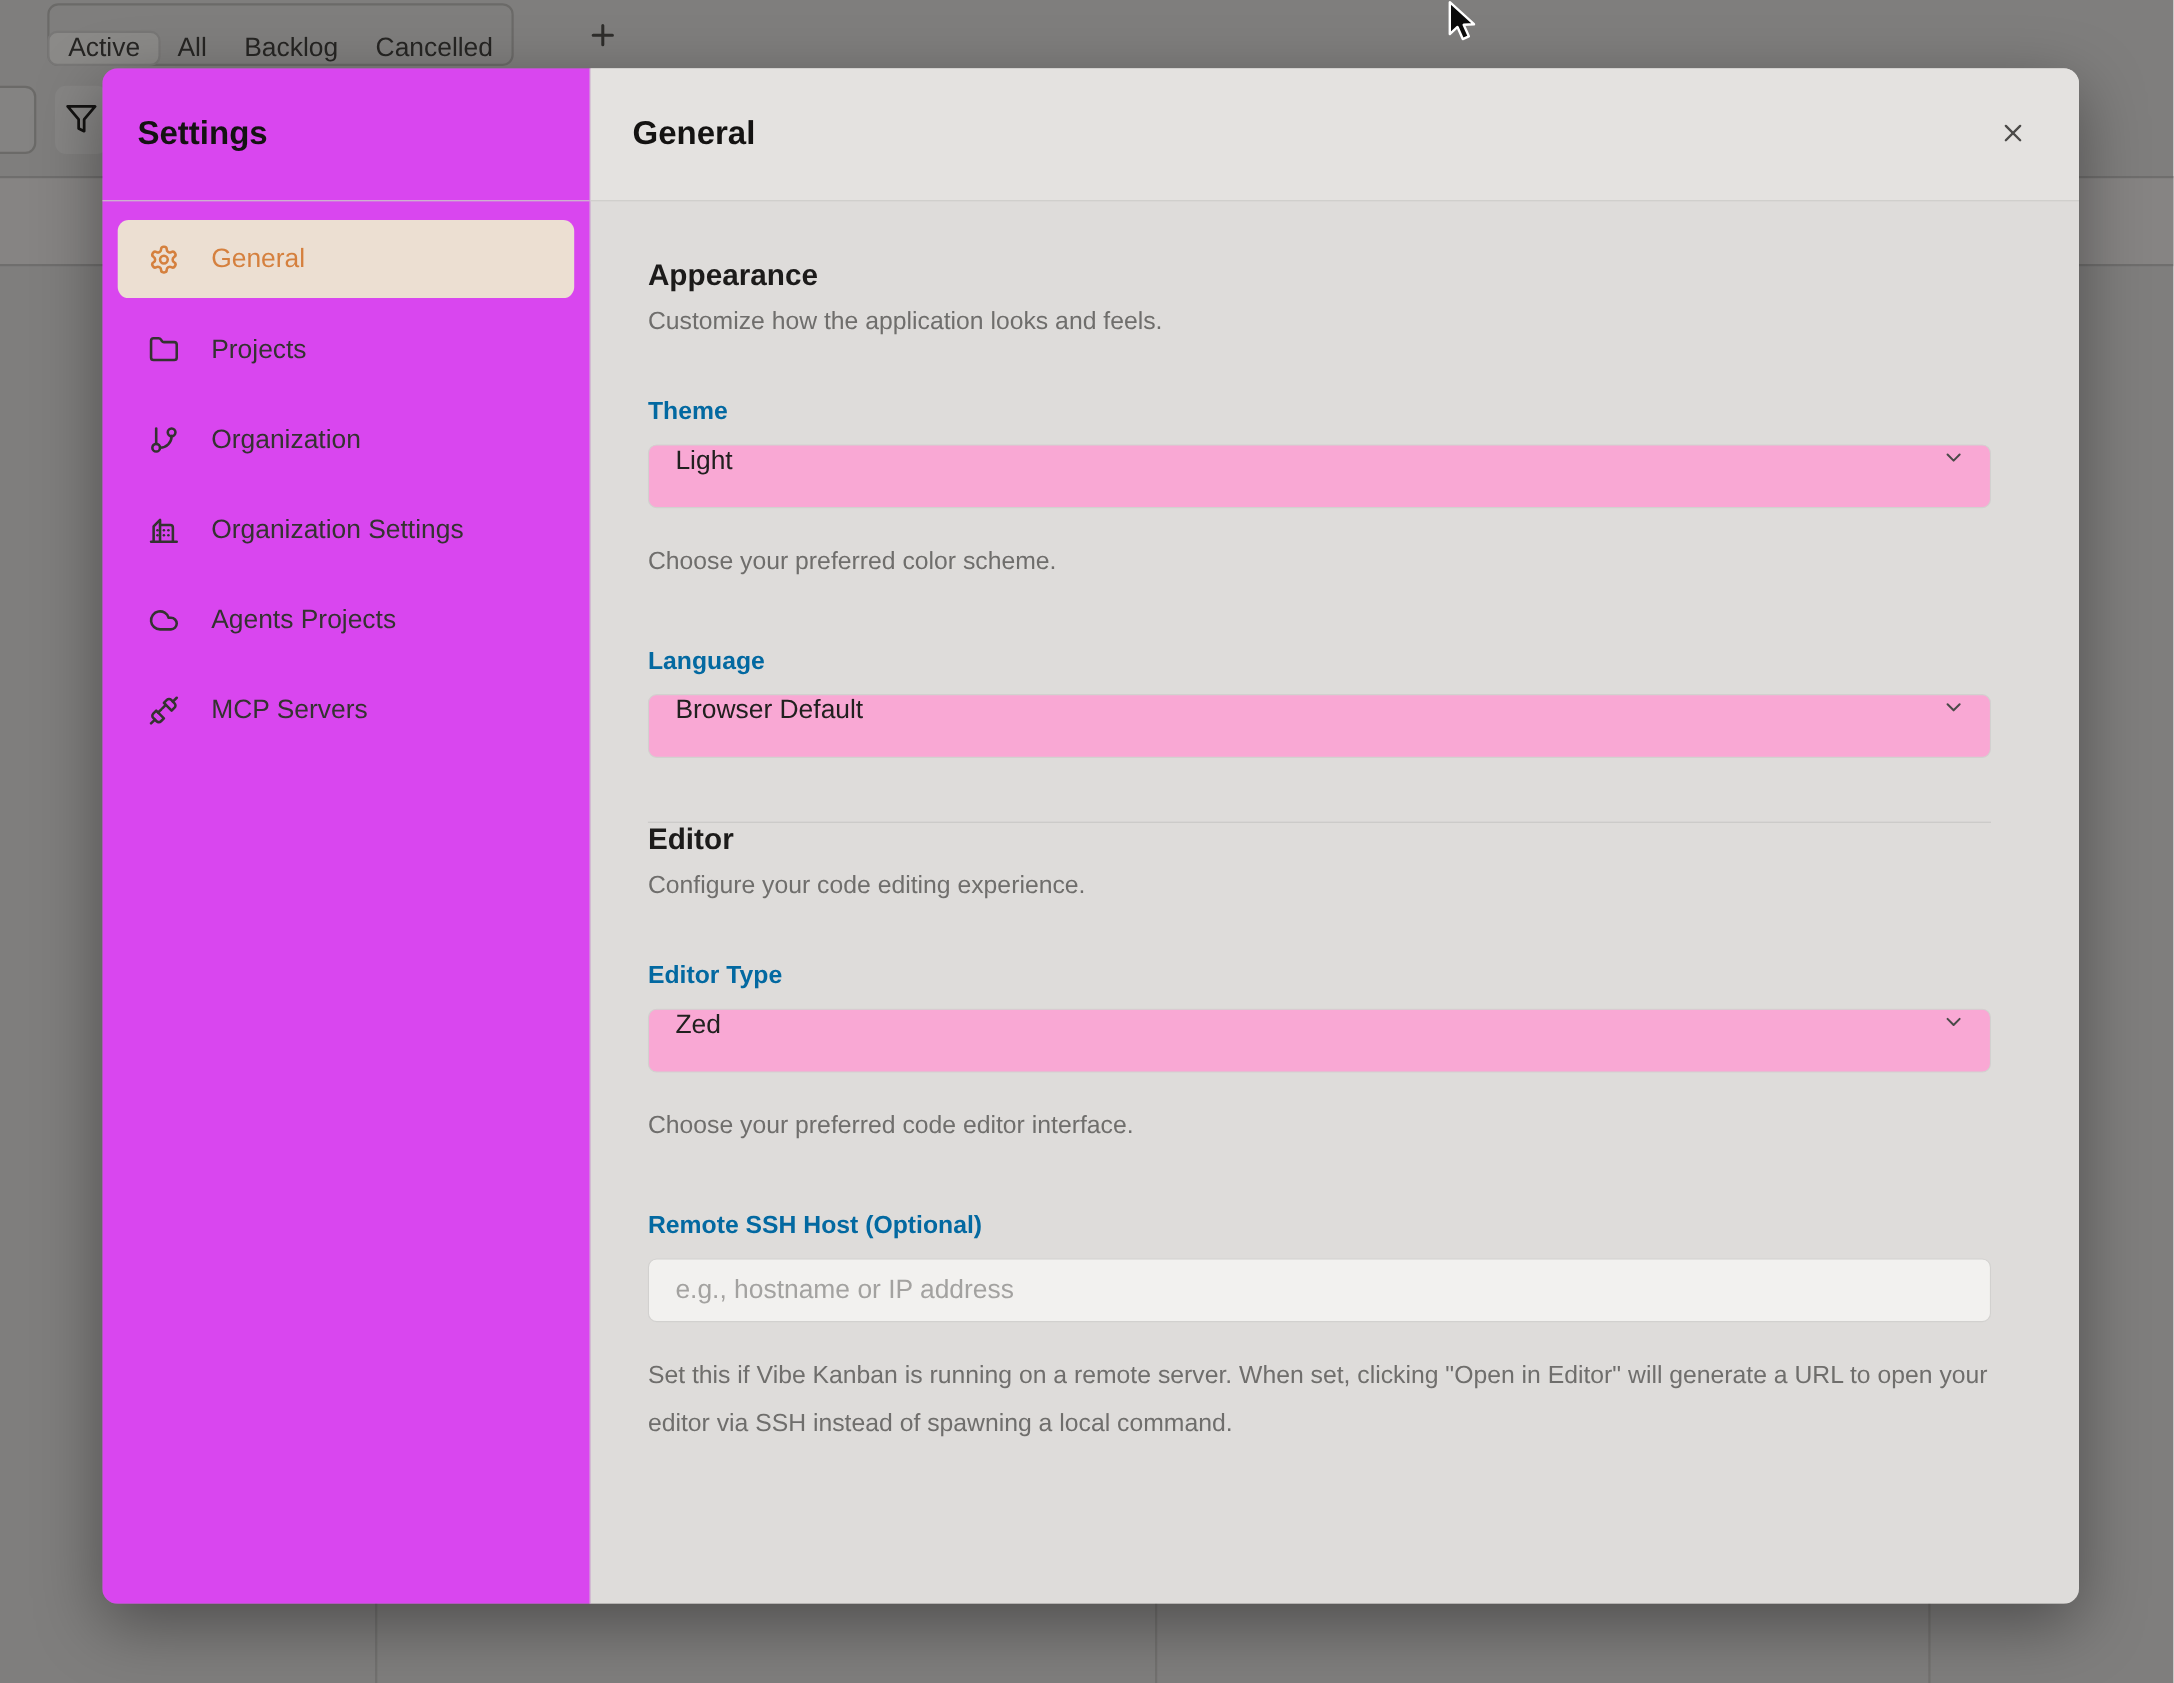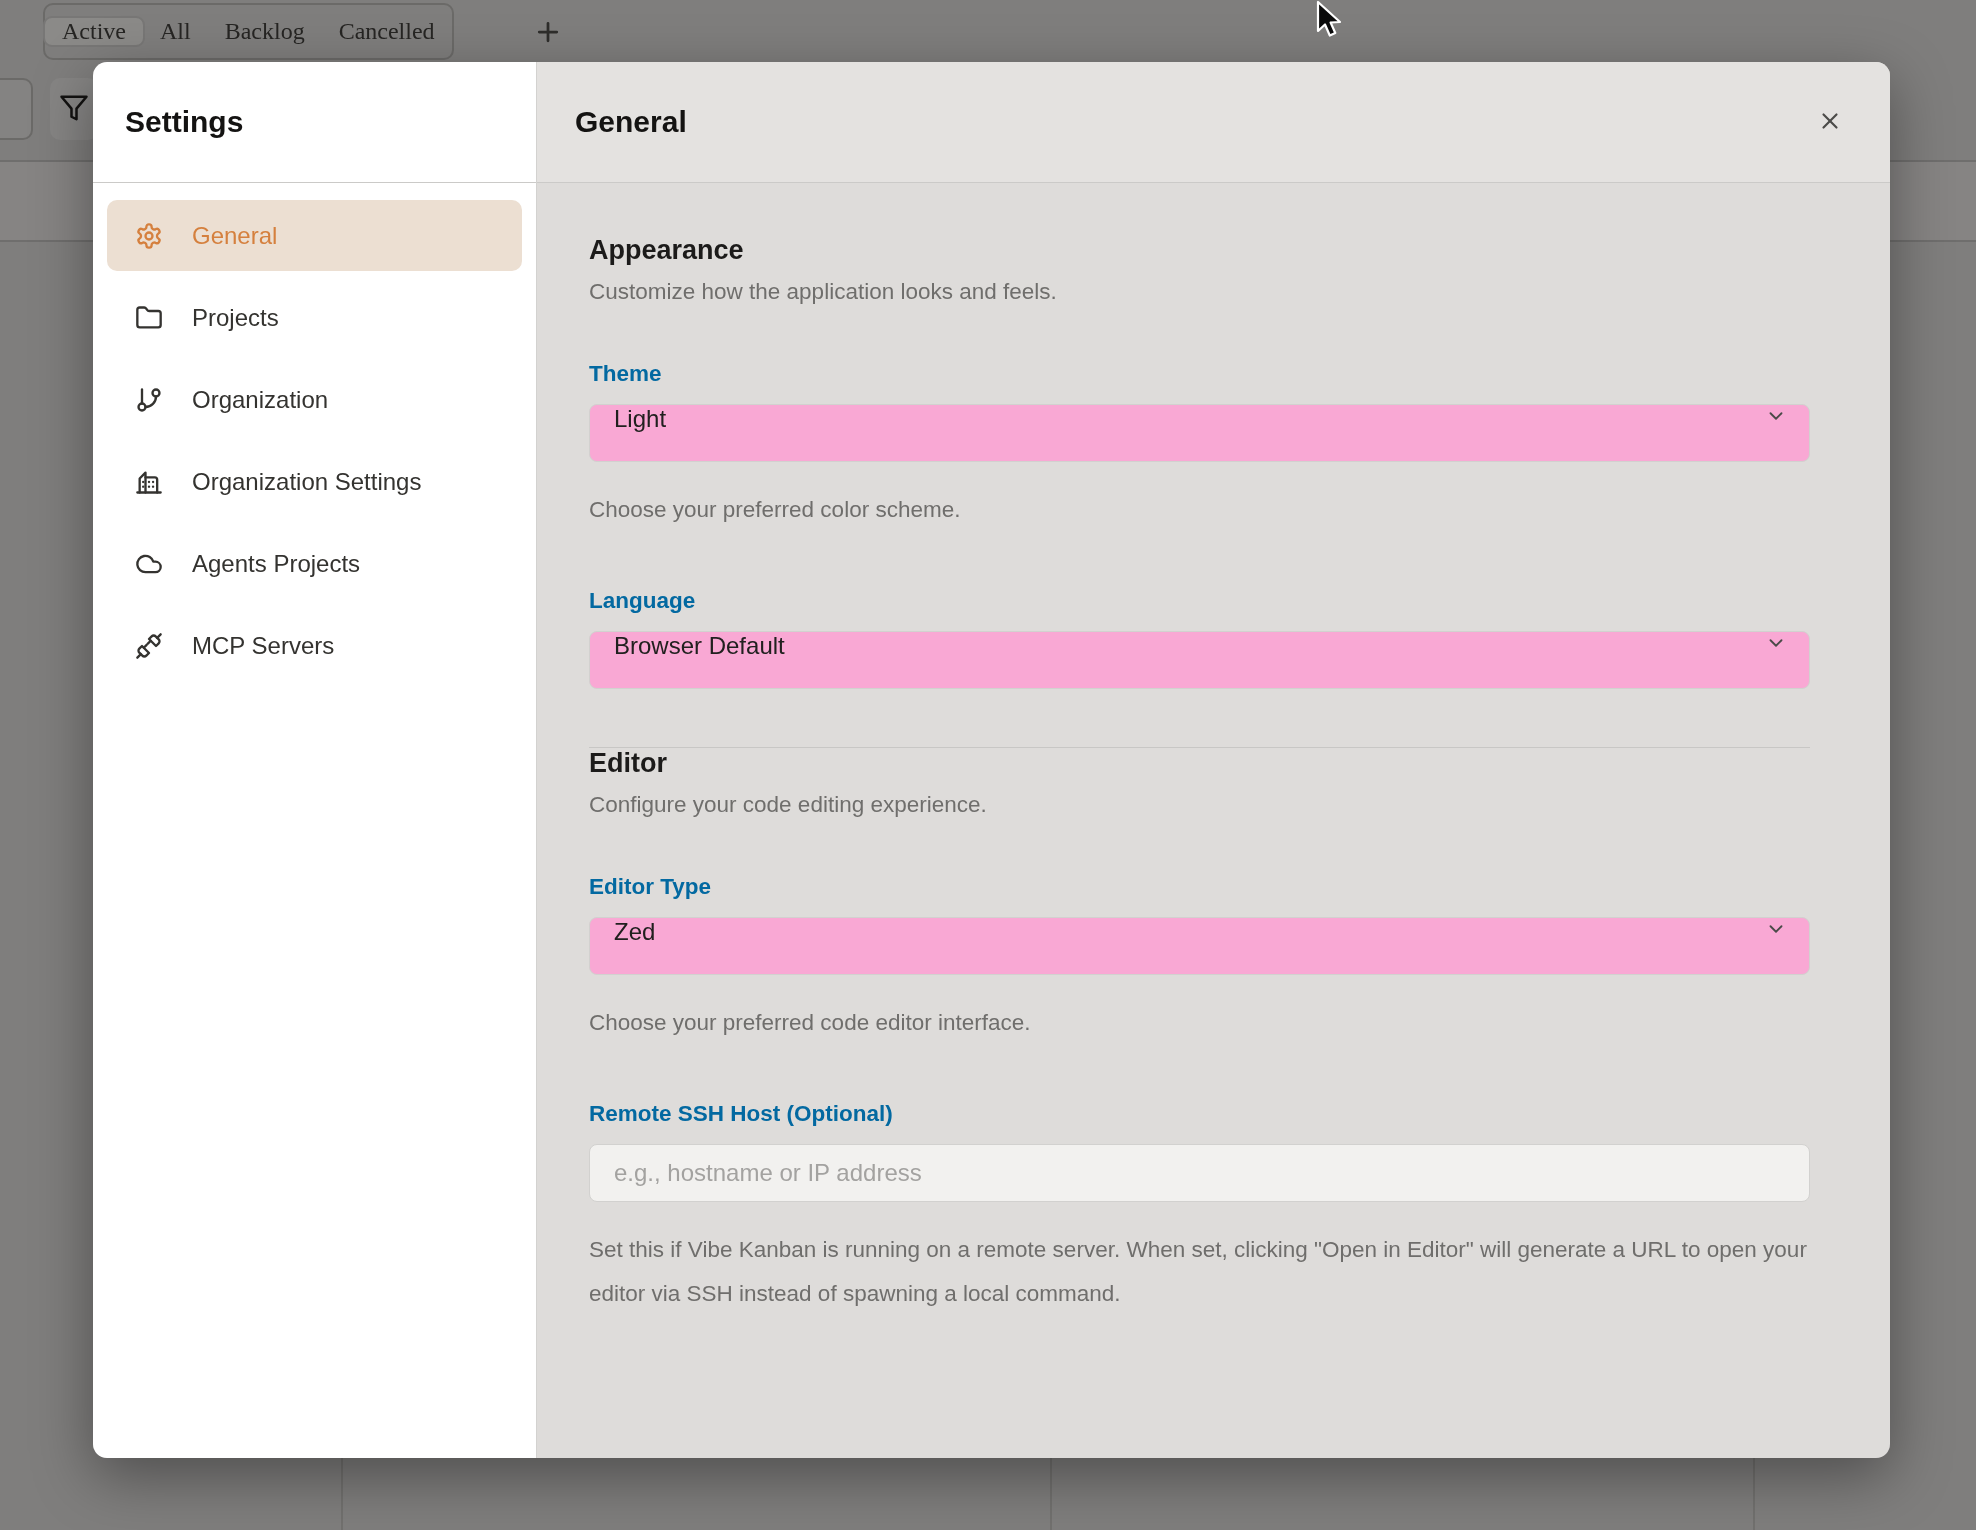--- a/index.html
+++ b/index.html
@@ -5,35 +5,35 @@
   * { margin:0; padding:0; box-sizing:border-box; }
   html,body { width:1976px; height:1530px; overflow:hidden; }
   body { font-family:"Liberation Sans", sans-serif; }
   .screen { position:relative; width:1976px; height:1530px; background:#7f7e7d; overflow:hidden; }
 
   
   .bg-toolbar-band { position:absolute; left:0; top:160px; width:100%; height:80px; background:#868483; }
   .bg-hline { position:absolute; left:0; width:100%; height:2px; background:#6f6e6d; }
   .bg-vline { position:absolute; top:240px; bottom:0; width:2px; background:#72716f; }
 
-  .tab-group { position:absolute; left:43px; top:3px; height:57px; display:flex; align-items:center;
-               border:2px solid #6b6a68; border-radius:10px;font-family:Liberation Serif, serif; }
+  .tab-group { position:absolute; left:43px; top:3px; height:57px; display:flex; align-items:flex-end;
+               border:2px solid #6b6a68; border-radius:10px; }
   .tab { display:flex; align-items:center; padding:0 17px; font-size:24px; color:#262523; }
   .tab.active { background:#8b8a88; border:2px solid #787776; border-radius:9px; margin:-2px; }
   .add-tab { position:absolute; left:528px; top:13px; width:40px; height:40px; display:flex;
              align-items:center; justify-content:center; background:transparent; border:none; color:#2e2d2b; }
   .edge-btn { position:absolute; left:-20px; top:78px; width:53px; height:62px; border:2px solid #6b6a68;
               border-radius:10px; background:#848382; }
   .filter-btn { position:absolute; left:50px; top:78px; width:48px; height:62px; border-radius:10px;
                 background:#868584; display:flex; align-items:center; justify-content:center; color:#131211; border:none; }
 
   
   .modal { position:absolute; left:93px; top:62px; width:1797px; height:1396px; border-radius:14px;
            display:flex; overflow:hidden; box-shadow:0 18px 60px rgba(0,0,0,0.38); }
-  .sidebar { width:444px; background:#ffffff; border-right:1px solid #d3d2d0; display:flex; flex-direction:column;text-align:center; }
+  .sidebar { width:444px; background:#d946ef; border-right:1px solid #d3d2d0; display:flex; flex-direction:column;text-align:center; }
   .sidebar-header { height:121px; display:flex; align-items:center; padding-left:32px;
                     border-bottom:1px solid #cbcac8; }
   .sidebar-title { font-size:30px; font-weight:700; color:#141312; }
   .nav { padding:17px 14px; }
   .nav-item { height:71px; margin-bottom:11px; display:flex; align-items:center; padding-left:28px;
               border-radius:10px; color:#343330; cursor:default; }
   .nav-item.active { background:#ecdfd2; color:#d5803e; }
   .nav-icon { width:28px; height:28px; margin-right:29px; flex:0 0 auto; }
   .nav-icon svg { width:28px; height:28px; display:block; }
   .nav-label { font-size:24px; font-weight:500; }

